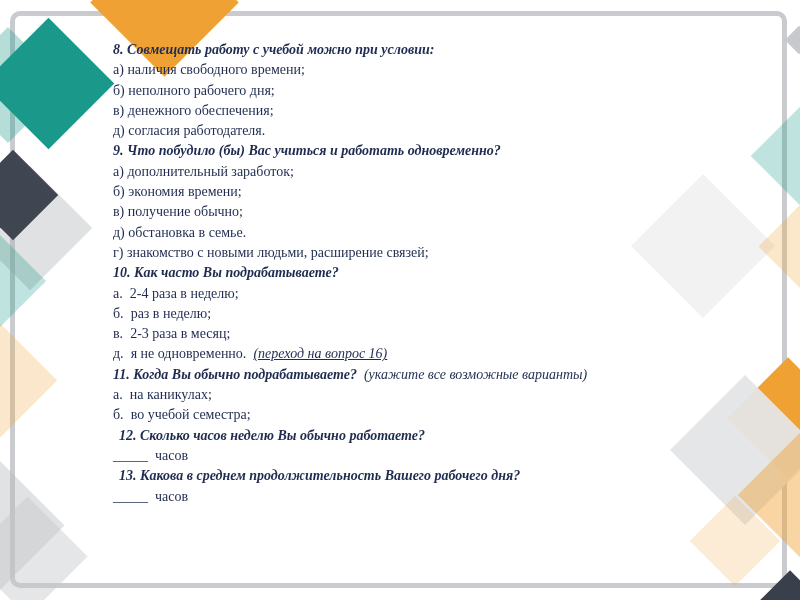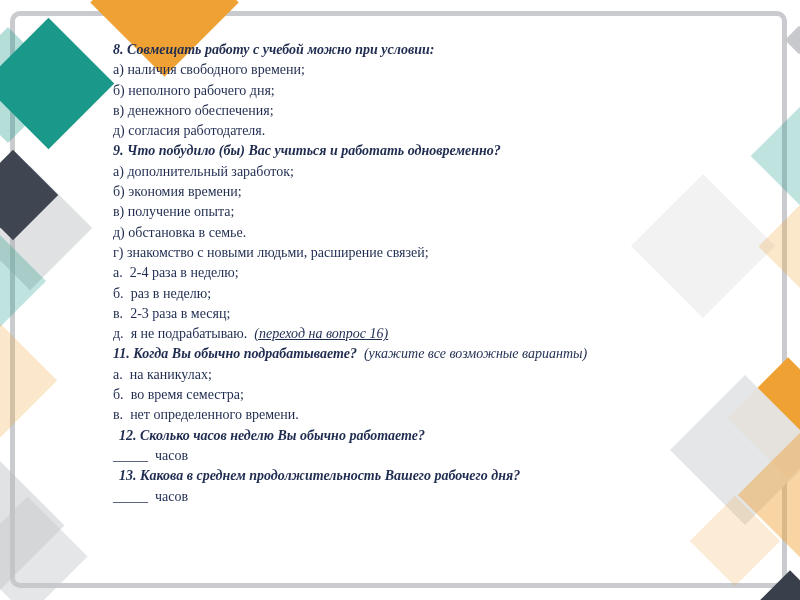--- a/index.html
+++ b/index.html
@@ -84,30 +84,30 @@
 
   <div class="text-block" id="text-block">
       <div class="line heading"><span class="f-bi">8. Совмещать работу с учебой можно при условии:</span></div>
       <div class="line option"><span class="f-r">а) наличия свободного времени;</span></div>
       <div class="line option"><span class="f-r">б) неполного рабочего дня;</span></div>
       <div class="line option"><span class="f-r">в) денежного обеспечения;</span></div>
       <div class="line option"><span class="f-r">д) согласия работодателя.</span></div>
       <div class="line heading"><span class="f-bi">9. Что побудило (бы) Вас учиться и работать одновременно?</span></div>
       <div class="line option"><span class="f-r">а) дополнительный заработок;</span></div>
       <div class="line option"><span class="f-r">б) экономия времени;</span></div>
-      <div class="line option"><span class="f-r">в) получение опыта;</span></div>
+      <div class="line option"><span class="f-r">в) получение обычно;</span></div>
       <div class="line option"><span class="f-r">д) обстановка в семье.</span></div>
       <div class="line option"><span class="f-r">г) знакомство с новыми людьми, расширение связей;</span></div>
+      <div class="line heading"><span class="f-bi">10. Как часто Вы подрабатываете?</span></div>
       <div class="line option"><span class="f-r">а.</span><span class="f-r gap">2-4 раза в неделю;</span></div>
       <div class="line option"><span class="f-r">б.</span><span class="f-r gap">раз в неделю;</span></div>
       <div class="line option"><span class="f-r">в.</span><span class="f-r gap">2-3 раза  в месяц;</span></div>
-      <div class="line option"><span class="f-r">д.</span><span class="f-r gap">я не подрабатываю.</span><span class="f-iu gap">(переход на вопрос 16)</span></div>
+      <div class="line option"><span class="f-r">д.</span><span class="f-r gap">я не одновременно.</span><span class="f-iu gap">(переход на вопрос 16)</span></div>
       <div class="line heading"><span class="f-bi">11. Когда Вы обычно подрабатываете?</span><span class="f-i gap">(укажите все возможные варианты)</span></div>
       <div class="line option"><span class="f-r">а.</span><span class="f-r gap">на каникулах;</span></div>
-      <div class="line option"><span class="f-r">б.</span><span class="f-r gap">во время семестра;</span></div>
-      <div class="line option"><span class="f-r">в.</span><span class="f-r gap">нет определенного времени.</span></div>
+      <div class="line option"><span class="f-r">б.</span><span class="f-r gap">во учебой семестра;</span></div>
       <div class="line heading indent"><span class="f-bi">12. Сколько часов неделю Вы обычно работаете?</span></div>
       <div class="line blank"><span class="f-r">_____</span><span class="f-r gap">часов</span></div>
       <div class="line heading indent"><span class="f-bi">13. Какова в среднем продолжительность Вашего рабочего дня?</span></div>
       <div class="line blank"><span class="f-r">_____</span><span class="f-r gap">часов</span></div>
     </div>
 
 </div>
 
 </body></html>

